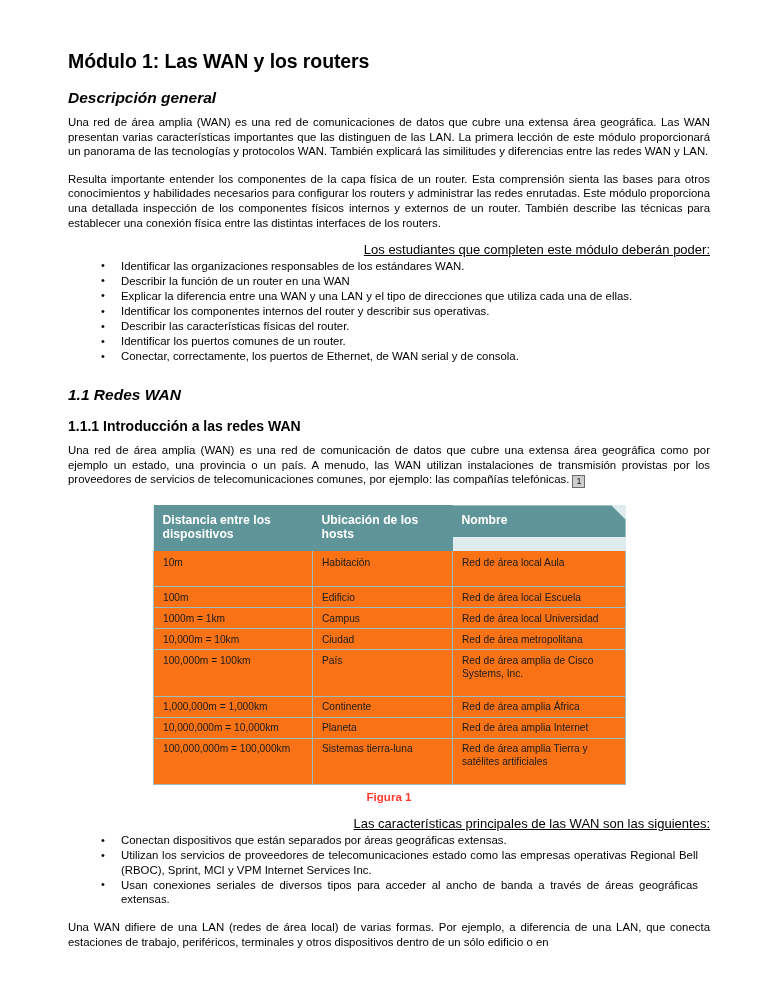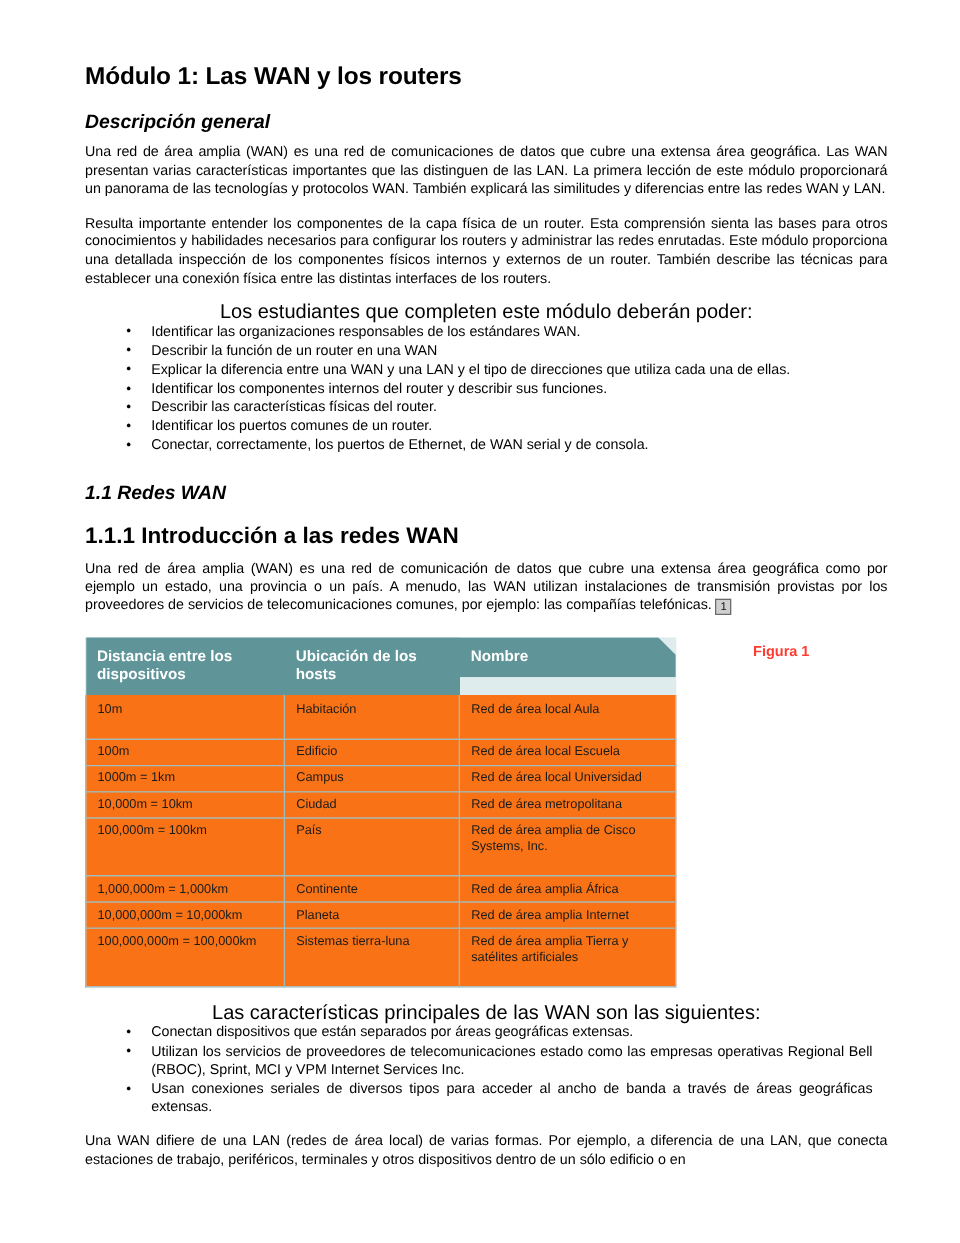--- a/index.html
+++ b/index.html
@@ -40,40 +40,41 @@
     line-height: 1.2;
   }
   .h-section {
     font-size: 15.5px;
     font-weight: bold;
     font-style: italic;
     margin: 22px 0 14px 0;
     line-height: 1.2;
   }
   .h-subsection {
-    font-size: 18px;
+    font-size: 14px;
     font-weight: bold;
     font-style: normal;
     margin: 0 0 8px 0;
     line-height: 1.2;
   }
 
   
   p.body {
     font-size: 11.4px;
     line-height: 14.6px;
     text-align: justify;
     margin: 1px 0 13px 0;
   }
   p.body.tight { margin-bottom: 0; }
   p.lead-in {
-    font-size: 16px;
-    line-height: 14.6px;
-    text-align: center;
+    font-size: 13px;
+    line-height: 14.6px;
+    text-align: right;
     margin: 0 0 1px 0;
+    text-decoration: underline;
   }
 
   
   ul.bullets {
     list-style: none;
     margin: 0 12px 13px 0;
     padding: 0;
   }
   ul.bullets li {
     position: relative;
@@ -106,22 +107,22 @@
     position: relative;
     top: 1px;
     text-align: center;
     min-width: 7px;
   }
 
   
   .figure-block {
     margin: 18px 0 14px 0;
     display: flex;
-    flex-direction: row;
-    align-items: flex-start;
+    flex-direction: column;
+    align-items: center;
   }
   .fig-table-wrap {
     width: 472px;
     position: relative;
   }
   table.fig-table {
     width: 472px;
     border-collapse: collapse;
     table-layout: fixed;
     background: #dfeced;
@@ -199,21 +200,21 @@
   <p class="body">Una red de área amplia (WAN) es una red de comunicaciones de datos que cubre una extensa área geográfica. Las WAN presentan varias características importantes que las distinguen de las LAN. La primera lección de este módulo proporcionará un panorama de las tecnologías y protocolos WAN. También explicará las similitudes y diferencias entre las redes WAN y LAN.</p>
 
   <p class="body">Resulta importante entender los componentes de la capa física de un router. Esta comprensión sienta las bases para otros conocimientos y habilidades necesarios para configurar los routers y administrar las redes enrutadas. Este módulo proporciona una detallada inspección de los componentes físicos internos y externos de un router. También describe las técnicas para establecer una conexión física entre las distintas interfaces de los routers.</p>
 
   <p class="lead-in">Los estudiantes que completen este módulo deberán poder:</p>
 
   <ul class="bullets">
     <li>Identificar las organizaciones responsables de los estándares WAN.</li>
     <li>Describir la función de un router en una WAN</li>
     <li>Explicar la diferencia entre una WAN y una LAN y el tipo de direcciones que utiliza cada una de ellas.</li>
-    <li>Identificar los componentes internos del router y describir sus funciones.</li>
+    <li>Identificar los componentes internos del router y describir sus operativas.</li>
     <li>Describir las características físicas del router.</li>
     <li>Identificar los puertos comunes de un router.</li>
     <li>Conectar, correctamente, los puertos de Ethernet, de WAN serial y de consola.</li>
   </ul>
 
   <h2 class="h-section">1.1 Redes WAN</h2>
 
   <h3 class="h-subsection">1.1.1 Introducción a las redes WAN</h3>
 
   <p class="body tight"><span>Una red de área amplia (WAN) es una red de comunicación de datos que cubre una extensa área geográfica como por ejemplo un estado, una provincia o un país. A menudo, las WAN utilizan instalaciones de transmisión provistas por los proveedores de servicios de telecomunicaciones comunes, por ejemplo: las compañías telefónicas.</span><span class="ref-chip">1</span></p>

